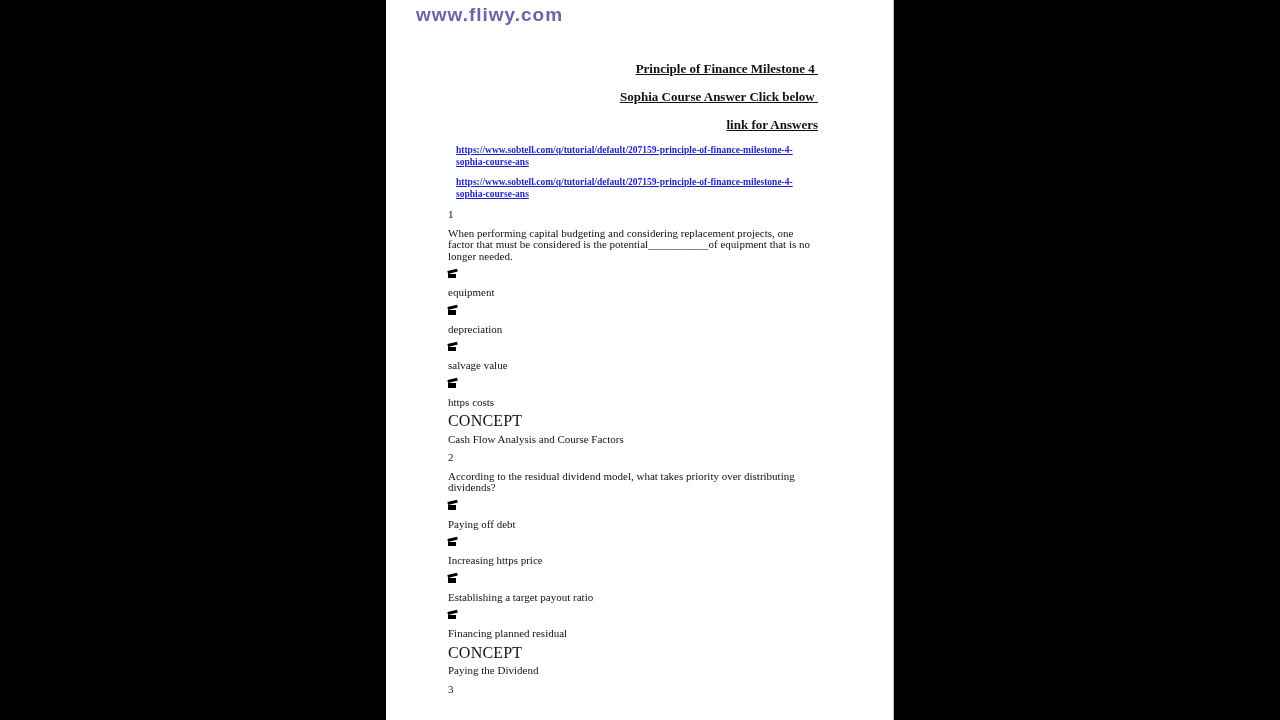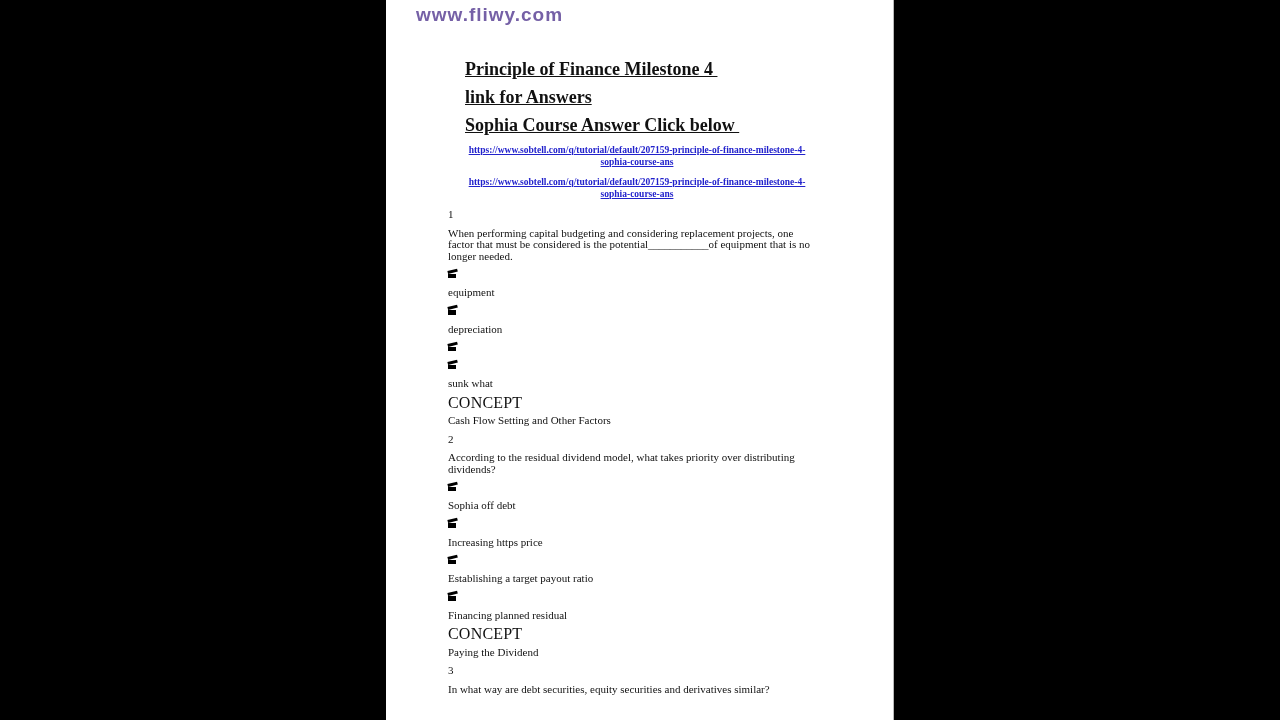--- a/index.html
+++ b/index.html
@@ -27,38 +27,38 @@
     color: #7560a6;
     margin-left: 21px;
   }
   .content {
     position: absolute;
     left: 62px; top: 61px;
     width: 370px;
     color: #111;
   }
   .title-line {
-    font-size: 18px;
+    font-size: 13px;
     font-weight: bold;
     text-decoration: underline;
     line-height: 16px;
-    margin: 0 0 12px 17px;
+    margin: 0 0 12px 0;
     white-space: nowrap;
+    text-align: right;
   }
   .doc-link {
     display: block;
     font-size: 9.5px;
     font-weight: bold;
     color: #2222cc;
     text-decoration: underline;
     line-height: 11.5px;
     margin: 0 0 9px 8px;
     overflow-wrap: break-word;
     cursor: pointer;
-    text-align: center;
   }
   .para {
     font-size: 11px;
     line-height: 11.5px;
     margin: 0 0 7px 0;
   }
   .concept-label {
     font-size: 16px;
     letter-spacing: 0.2px;
   }
@@ -87,52 +87,52 @@
 </head>
 <body>
 
 <div class="page">
 
   <div class="logo">www.fliwy.com</div>
 
   <div class="content">
 
     <p class="title-line">Principle of Finance Milestone 4&nbsp;</p>
+    <p class="title-line">Sophia Course Answer Click below&nbsp;</p>
     <p class="title-line">link for Answers</p>
-    <p class="title-line">Sophia Course Answer Click below&nbsp;</p>
 
     <a class="doc-link">https://www.sobtell.com/q/tutorial/default/207159-principle-of-finance-milestone-4-sophia-course-ans</a>
     <a class="doc-link">https://www.sobtell.com/q/tutorial/default/207159-principle-of-finance-milestone-4-sophia-course-ans</a>
 
     <p class="para">1</p>
     <p class="para">When performing capital budgeting and considering replacement projects, one factor that must be considered is the potential___________of equipment that is no longer needed.</p>
 
     <div class="opt-icon"></div>
     <p class="para">equipment</p>
     <div class="opt-icon"></div>
     <p class="para">depreciation</p>
     <div class="opt-icon"></div>
+    <p class="para">salvage value</p>
     <div class="opt-icon"></div>
-    <p class="para">sunk what</p>
+    <p class="para">https costs</p>
 
     <p class="para concept-label">CONCEPT</p>
-    <p class="para">Cash Flow Setting and Other Factors</p>
+    <p class="para">Cash Flow Analysis and Course Factors</p>
 
     <p class="para">2</p>
     <p class="para">According to the residual dividend model, what takes priority over distributing dividends?</p>
 
     <div class="opt-icon"></div>
-    <p class="para">Sophia off debt</p>
+    <p class="para">Paying off debt</p>
     <div class="opt-icon"></div>
     <p class="para">Increasing https price</p>
     <div class="opt-icon"></div>
     <p class="para">Establishing a target payout ratio</p>
     <div class="opt-icon"></div>
     <p class="para">Financing planned residual</p>
 
     <p class="para concept-label">CONCEPT</p>
     <p class="para">Paying the Dividend</p>
 
     <p class="para">3</p>
-    <p class="para">In what way are debt securities, equity securities and derivatives similar?</p>
 
   </div>
 </div>
 
 </body></html>

